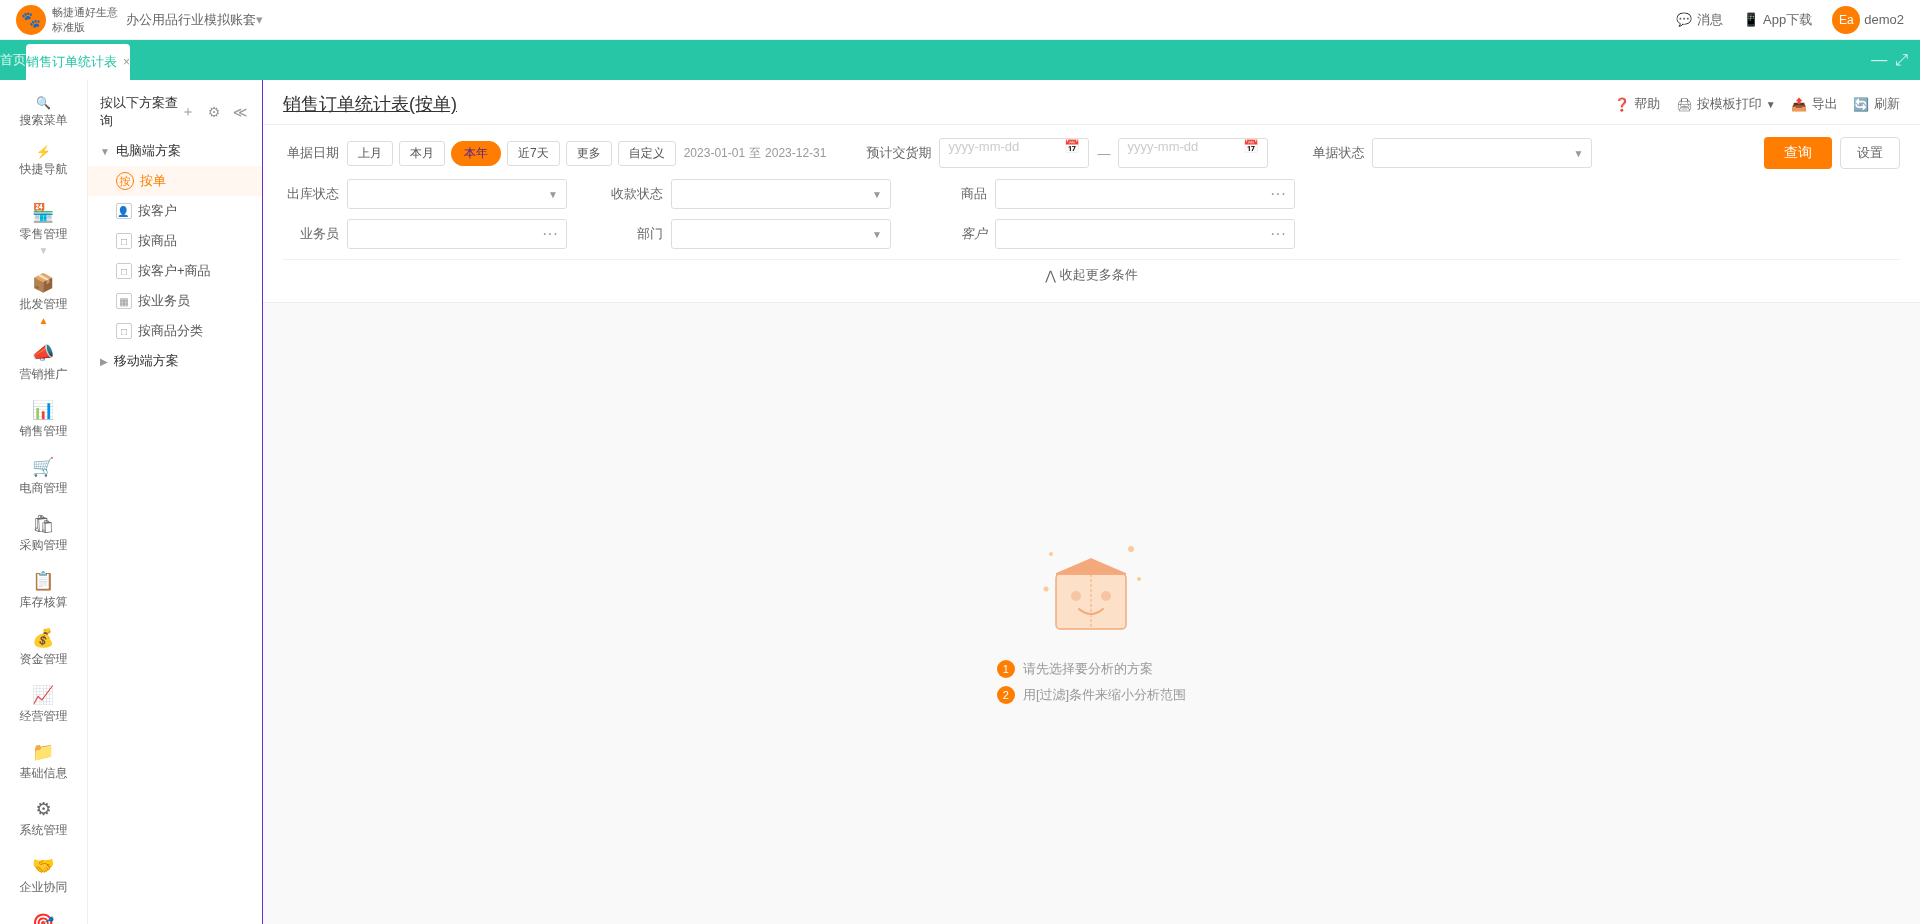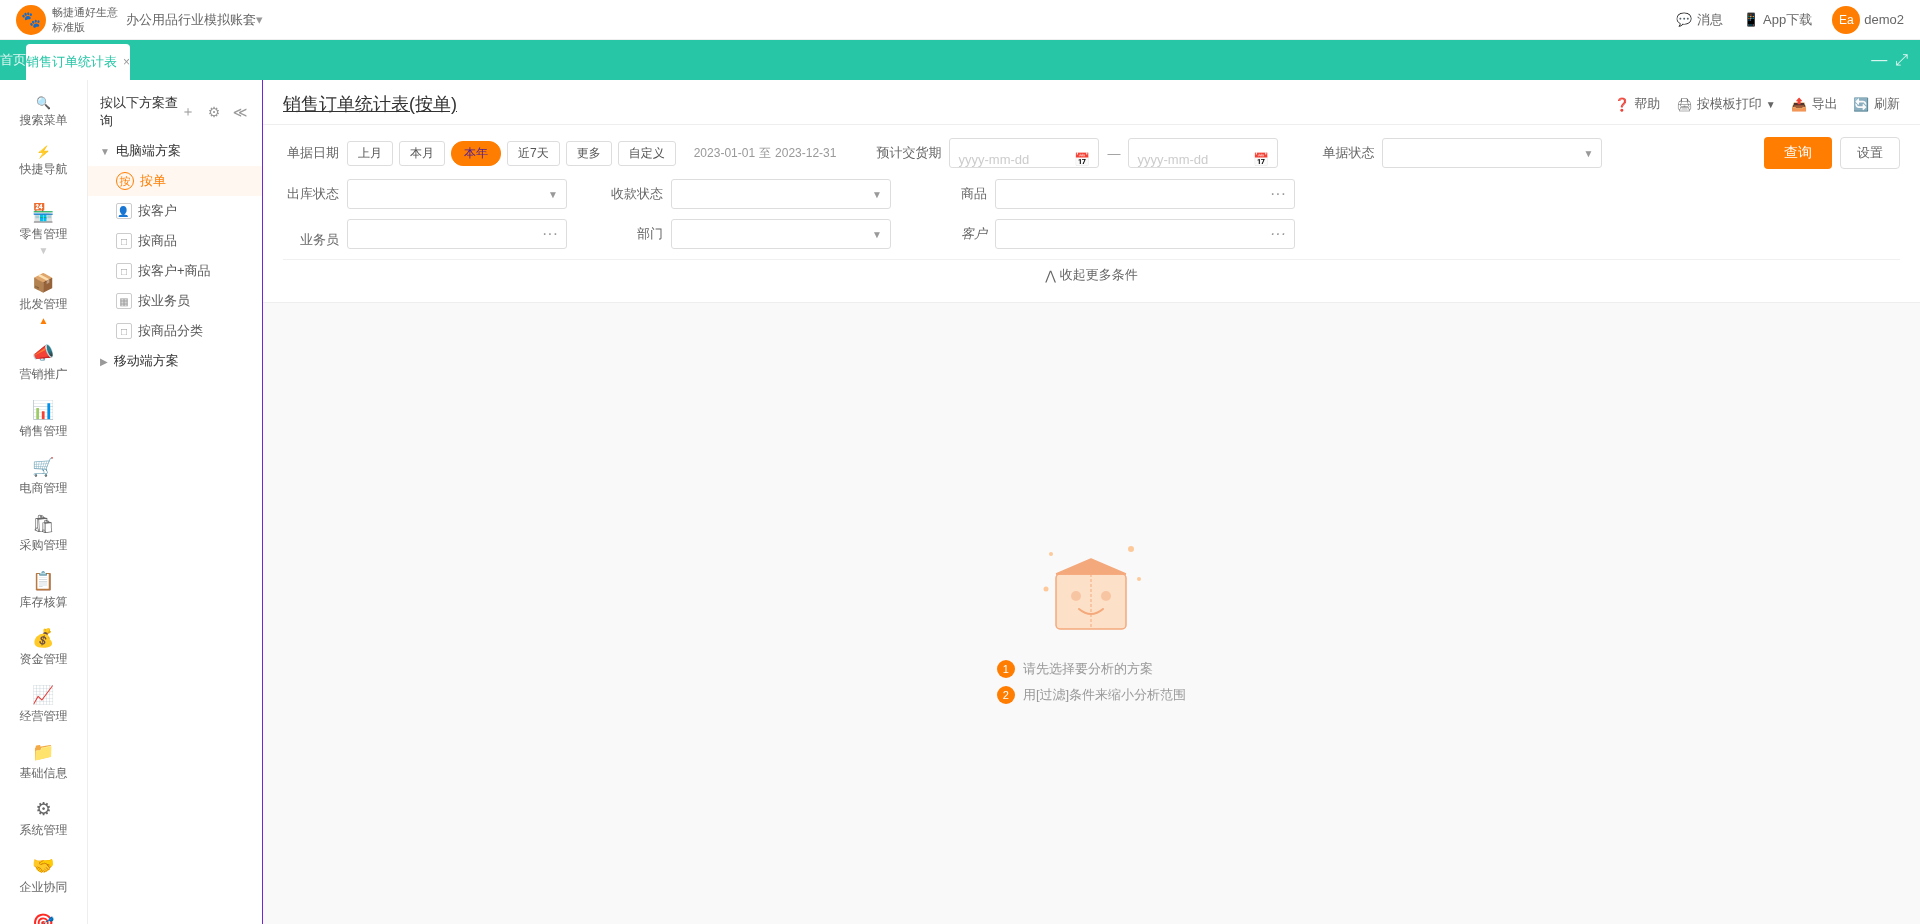--- a/index.html
+++ b/index.html
@@ -66,24 +66,24 @@
     .page-action-btn { display: flex; align-items: center; gap: 4px; cursor: pointer; color: #666; }
 
     
     .filter-bar { background: #fff; padding: 12px 20px; border-bottom: 1px solid #eee; flex-shrink: 0; }
     .filter-row { display: flex; align-items: center; gap: 16px; margin-bottom: 10px; flex-wrap: wrap; }
     .filter-row:last-child { margin-bottom: 0; }
     .filter-label { color: #666; font-size: 13px; white-space: nowrap; min-width: 56px; text-align: right; }
     .filter-date-group { display: flex; align-items: center; gap: 6px; }
     .date-btn { padding: 3px 10px; border: 1px solid #ddd; border-radius: 3px; cursor: pointer; font-size: 12px; color: #555; background: #fff; }
     .date-btn.active { background: #ff7d00; color: #4c1d95; border-color: #ff7d00; border-radius: 12px; padding: 3px 12px; }
-    .date-range { display: flex; align-items: center; gap: 4px; font-size: 12px; color: #999; margin-left: 10px; }
+    .date-range { display: flex; align-items: center; gap: 4px; font-size: 12px; color: #999; margin-left: 0; }
     .filter-select { height: 30px; border: 1px solid #ddd; border-radius: 3px; padding: 0 8px; font-size: 13px; color: #333; background: #fff; min-width: 180px; cursor: pointer; display: flex; align-items: center; justify-content: space-between; }
     .filter-select-arrow { color: #999; font-size: 10px; }
-    .filter-date-input { height: 30px; border: 1px solid #ddd; border-radius: 3px; padding: 0 8px; font-size: 13px; color: #ccc; background: #fff; min-width: 150px; display: flex; align-items: flex-end; gap: 4px; }
+    .filter-date-input { height: 30px; border: 1px solid #ddd; border-radius: 3px; padding: 0 8px; font-size: 13px; color: #ccc; background: #fff; min-width: 150px; display: flex; align-items: flex-start; gap: 4px; }
     .filter-date-icon { color: #ff7d00; }
     .filter-ellipsis { color: #999; cursor: pointer; font-size: 16px; }
     .filter-dash { color: #999; }
     .collapse-btn { display: flex; align-items: center; justify-content: center; gap: 4px; color: #666; cursor: pointer; font-size: 13px; padding: 6px 20px; border-top: 1px solid #f0f0f0; margin-top: 8px; }
     .btn-primary { background: #ff7d00; color: #fff; border: none; border-radius: 4px; padding: 6px 20px; cursor: pointer; font-size: 14px; }
     .btn-default { background: #fff; color: #666; border: 1px solid #ddd; border-radius: 4px; padding: 6px 16px; cursor: pointer; font-size: 13px; }
 
     
     .data-area { flex: 1; display: flex; align-items: center; justify-content: center; background: #f9f9f9; overflow-y: auto; }
     .empty-state { display: flex; flex-direction: column; align-items: center; gap: 16px; }
@@ -353,21 +353,21 @@
           <div style="display:flex;align-items:center;gap:8px;margin-left:24px;flex:1;">
             <span class="filter-label">商品</span>
             <div class="filter-select" style="flex:1;max-width:300px;">
               <span></span>
               <span class="filter-ellipsis">···</span>
             </div>
           </div>
         </div>
 
         <div class="filter-row">
-          <div style="display:flex;align-items:flex-end;gap:8px;">
+          <div style="display:flex;align-items:center;gap:8px;">
             <span class="filter-label">业务员</span>
             <div class="filter-select" style="min-width:220px;">
               <span></span>
               <span class="filter-ellipsis">···</span>
             </div>
           </div>
           <div style="display:flex;align-items:center;gap:8px;margin-left:24px;">
             <span class="filter-label">部门</span>
             <div class="filter-select" style="min-width:220px;">
               <span></span>

